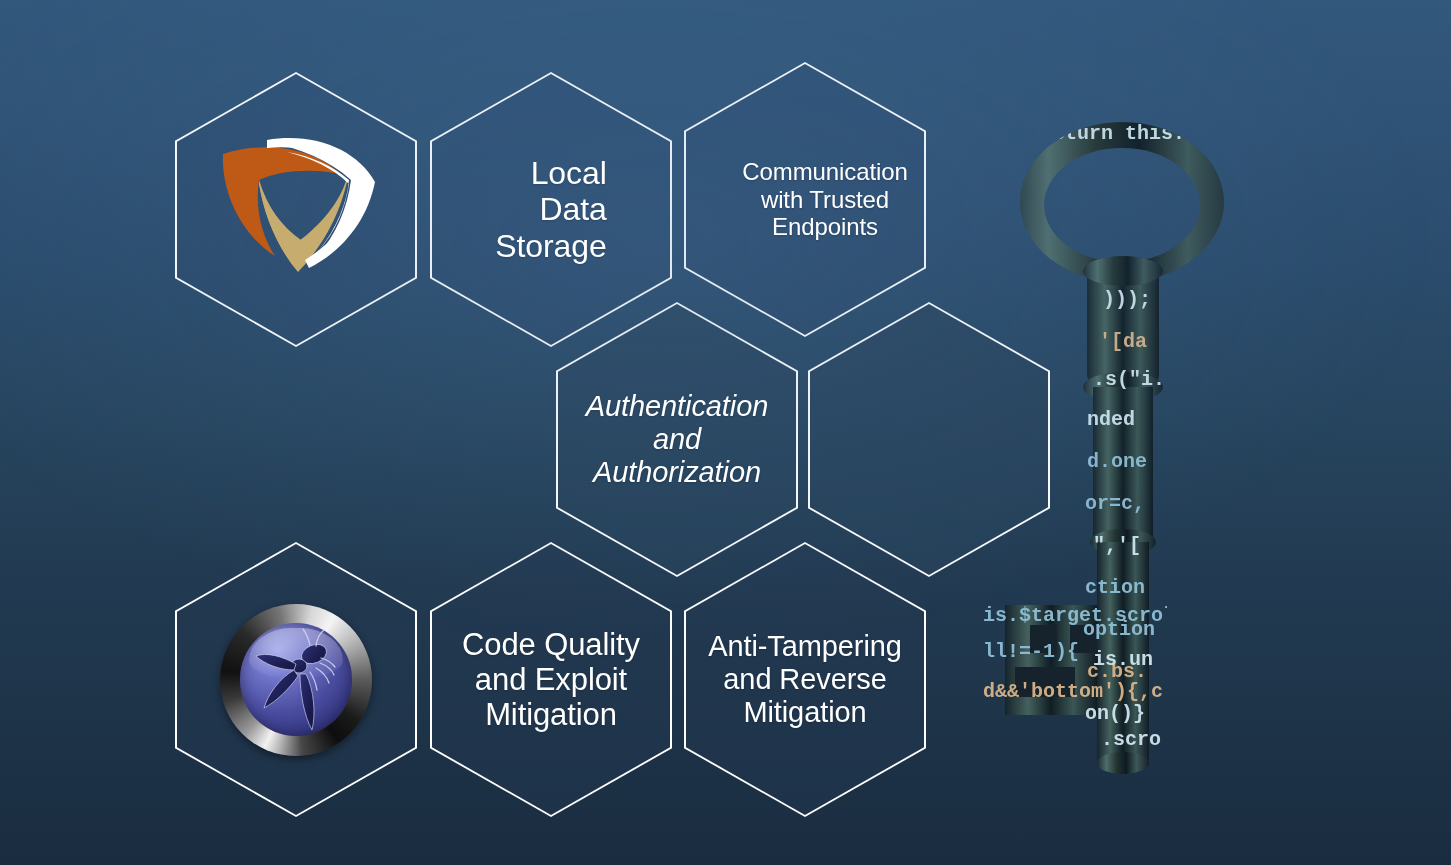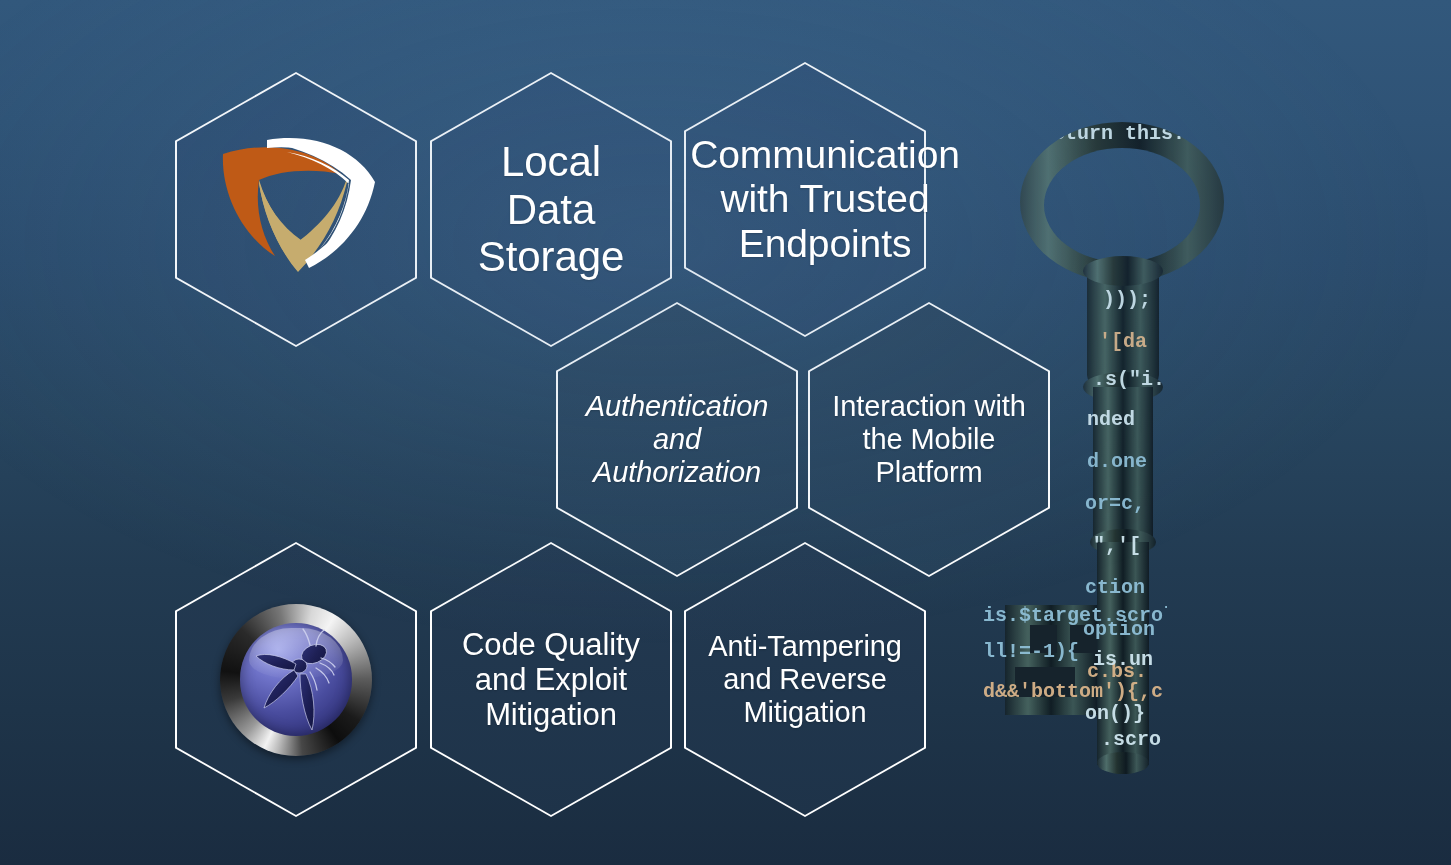--- a/index.html
+++ b/index.html
@@ -203,47 +203,44 @@
                  C136,106 146,80 148,58 C132,44 110,34 86,30 Z" fill="#ffffff" fill-rule="evenodd"></path>
         <path d="M66,18 C114,10 156,28 174,60 C166,100 140,130 108,146
                  L104,138 C136,118 156,90 162,58 C140,34 104,22 66,26 Z" fill="#ffffff"></path>
       </svg>
     </div>
   </div>
 
   <div class="hex" style="left:430px;top:72px;width:242px;height:275px;">
     <div class="hexborder"></div>
     <div class="hexfill" style="background:linear-gradient(180deg,#2e5075 0%,#2a4868 100%);"></div>
-    <div class="hexlabel" style="font-size:42px;">Local
+    <div class="hexlabel" style="font-size:32px;text-align:right;">Local
 Data
 Storage</div>
   </div>
 
   <div class="hex" style="left:684px;top:62px;width:242px;height:275px;">
     <div class="hexborder"></div>
     <div class="hexfill" style="background:linear-gradient(180deg,#2e5075 0%,#2a4868 100%);"></div>
-    <div class="hexlabel" style="font-size:39px;margin-left:40px;">Communication
+    <div class="hexlabel" style="font-size:24px;margin-left:40px;">Communication
 with Trusted
 Endpoints</div>
   </div>
 
   <div class="hex" style="left:556px;top:302px;width:242px;height:275px;">
     <div class="hexborder"></div>
     <div class="hexfill" style="background:linear-gradient(180deg,#29455f 0%,#254058 100%);"></div>
     <div class="hexlabel" style="font-size:29px;font-style:italic;">Authentication
 and
 Authorization</div>
   </div>
 
   <div class="hex" style="left:808px;top:302px;width:242px;height:275px;">
     <div class="hexborder"></div>
     <div class="hexfill" style="background:linear-gradient(180deg,#29455f 0%,#254058 100%);"></div>
-    <div class="hexlabel" style="font-size:29px;">Interaction with
-the Mobile
-Platform</div>
   </div>
 
   <div class="hex" style="left:175px;top:542px;width:242px;height:275px;">
     <div class="hexborder"></div>
     <div class="hexfill" style="background:linear-gradient(180deg,#233a52 0%,#1e3349 100%);"></div>
     <div class="owasp">
       <div class="ring"></div>
       <div class="disc">
         <div class="gloss"></div>
       </div>

